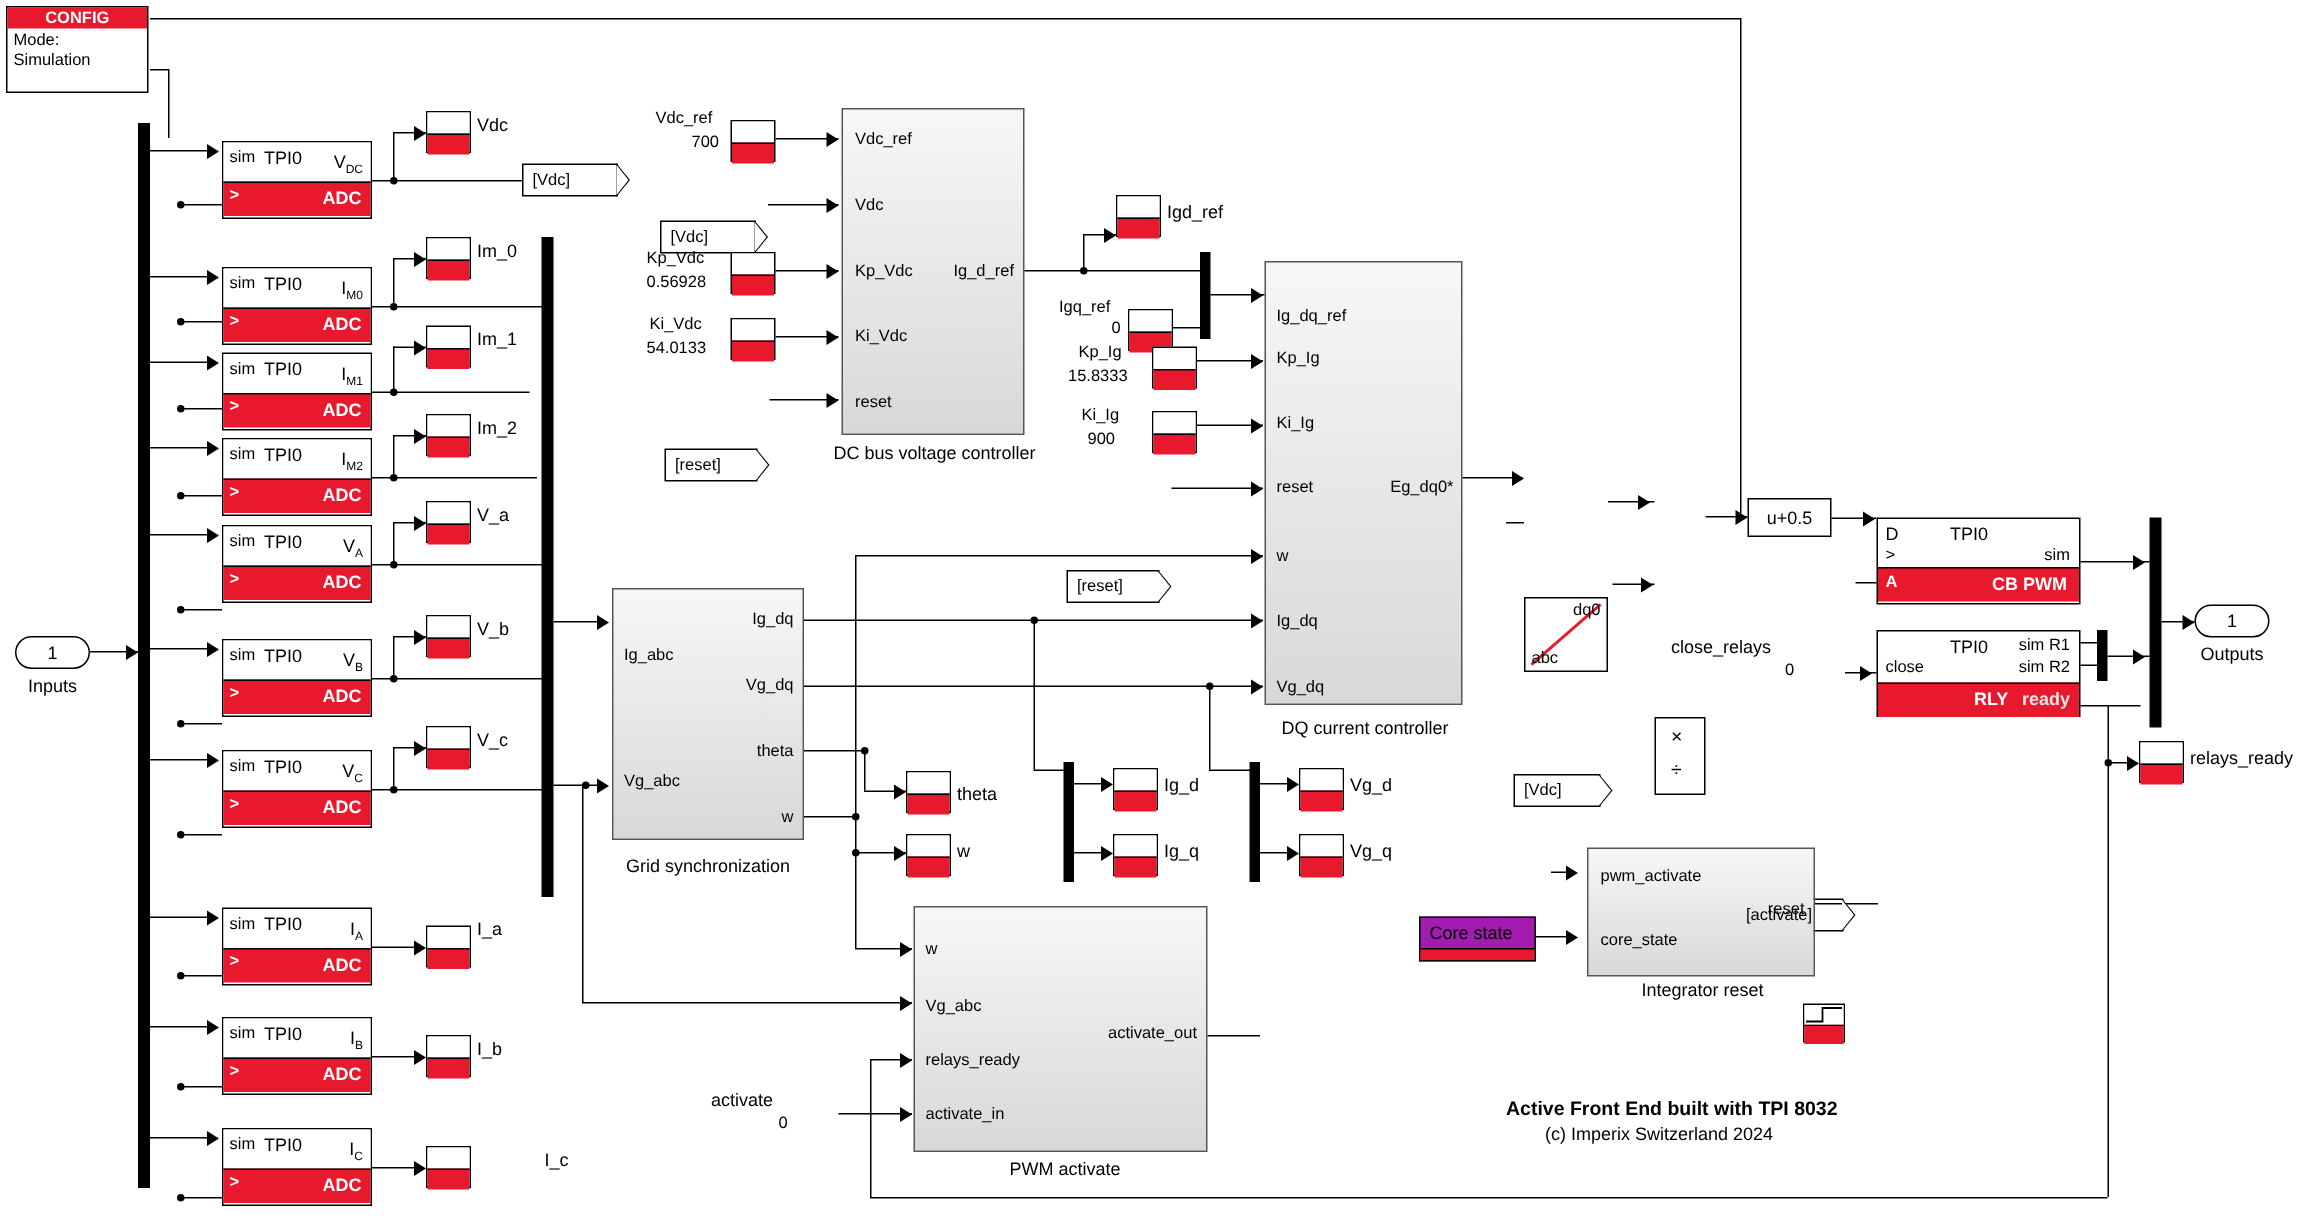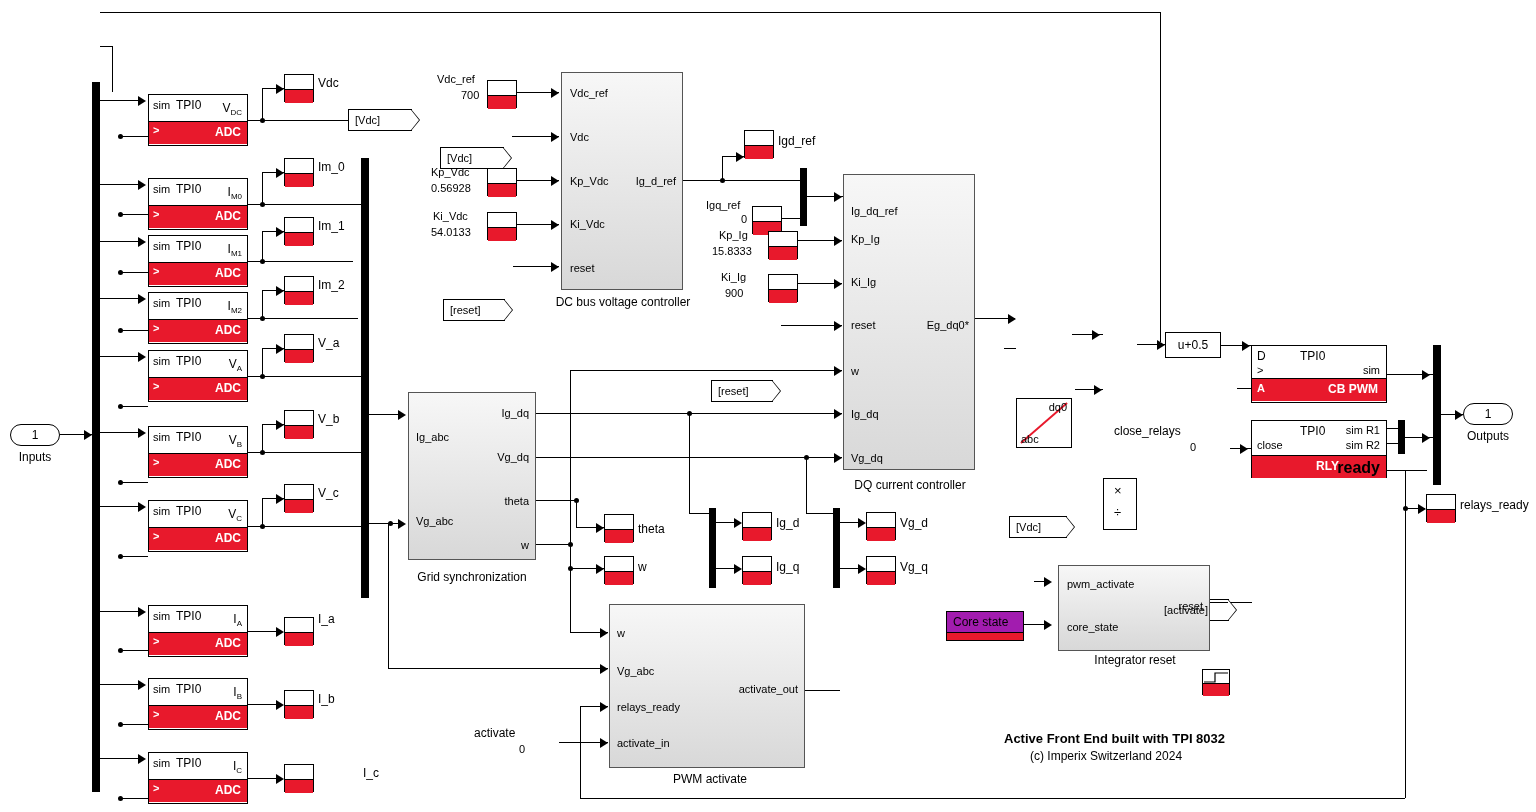--- a/index.html
+++ b/index.html
@@ -74,20 +74,25 @@
   .arrow{position:absolute;width:0;height:0;border-top:5px solid transparent;border-bottom:5px solid transparent;border-left:8px solid #000;}
   .relayblk{border:1px solid #000;background:#fff;}
   .relayblk .top{height:34px;position:relative;}
   .relayblk .bot{height:22px;background:#e8192c;position:relative;border-top:1px solid #000;}
 </style>
 </head>
 <body>
 
 <div id="canvas">
 
+  <div class="abs config" style="left:4px;top:4px;width:95px;height:58px;">
+    <div class="hdr">CONFIG</div>
+    <div class="bd" style="white-space:pre-line;">Mode:
+Simulation</div>
+  </div>
 
   <div class="abs port-round" style="left:10px;top:424px;width:50px;height:22px;">
     <span>1</span>
   </div>
   <div class="abs caption" style="left:5px;top:450px;width:60px;">Inputs</div>
   <div class="abs h" style="left:60px;top:434px;width:32px;"></div>
   <div class="abs arrow" style="left:84px;top:430px;"></div>
 
   <div class="abs bus" style="left:92px;top:82px;width:8px;height:710px;"></div>
 
@@ -606,21 +611,21 @@
 
   <div class="abs relayblk" style="left:1251px;top:420px;width:136px;height:58px;">
     <div class="top">
       <span class="abs" style="left:48px;top:3px;font-size:12px;">TPI0</span>
       <span class="abs" style="right:6px;top:3px;font-size:11px;">sim R1</span>
       <span class="abs" style="right:6px;top:18px;font-size:11px;margin-left:48px;">sim R2</span>
       <span class="abs" style="left:5px;top:18px;font-size:11px;">close</span>
     </div>
     <div class="bot">
       <span class="abs" style="left:64px;top:3px;font-size:12px;color:#fff;font-weight:bold;">RLY</span>
-      <span class="abs" style="right:6px;top:3px;font-size:16px;color:#000000;font-weight:bold;">ready</span>
+      <span class="abs" style="right:6px;top:3px;font-size:12px;color:#e5e5e5;font-weight:bold;">ready</span>
     </div>
   </div>
 
   <div class="abs bus" style="left:1398px;top:420px;width:7px;height:34px;"></div>
   <div class="abs h" style="left:1387px;top:428px;width:11px;"></div>
   <div class="abs h" style="left:1387px;top:443px;width:11px;"></div>
   <div class="abs h" style="left:1405px;top:437px;width:28px;"></div>
   <div class="abs arrow" style="left:1422px;top:433px;"></div>
 
   <div class="abs h" style="left:1387px;top:470px;width:40px;"></div>

